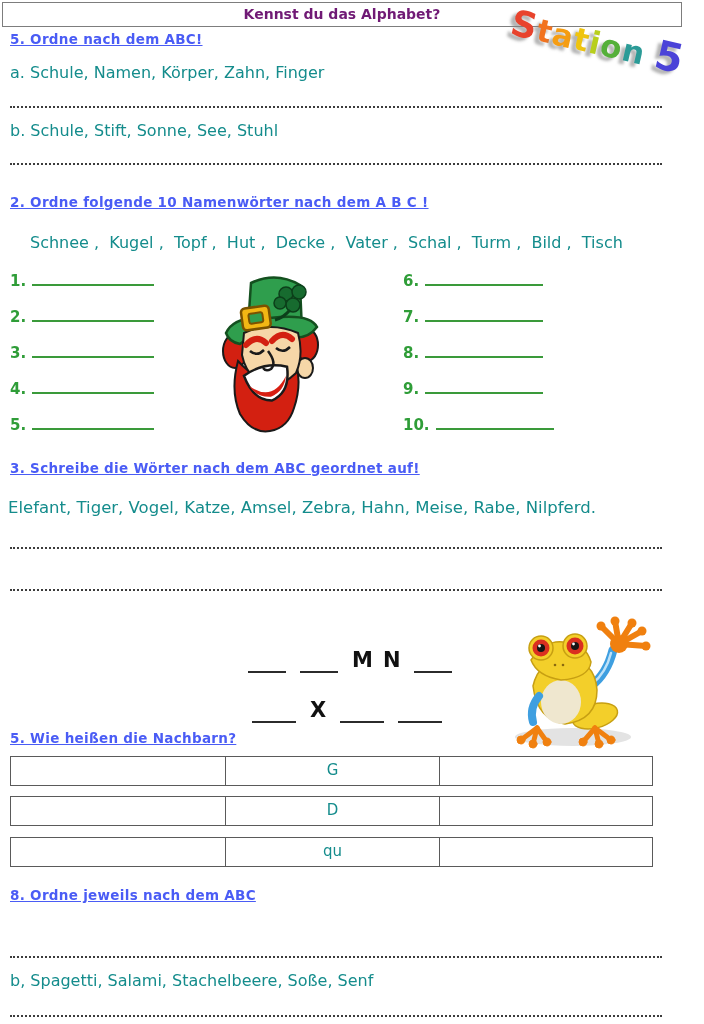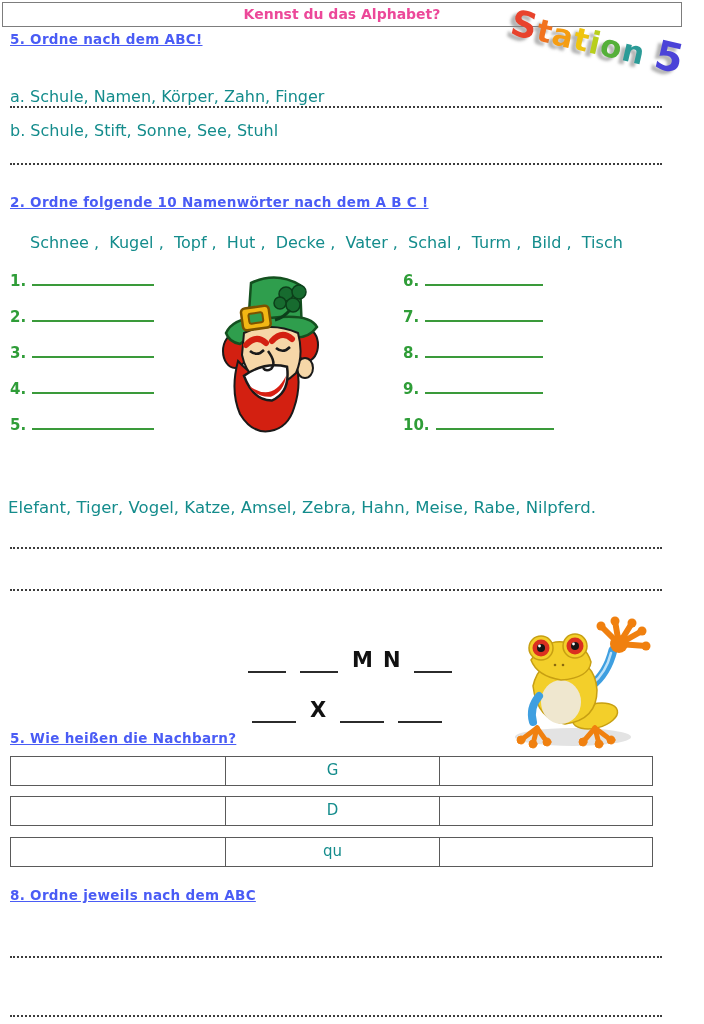--- a/index.html
+++ b/index.html
@@ -1,21 +1,21 @@
 <!DOCTYPE html>
 <html><head>
 <meta charset="utf-8">
 <style>
   html,body{margin:0;padding:0;}
   body{width:704px;height:1024px;background:#ffffff;font-family:"DejaVu Sans",sans-serif;}
   .page{position:relative;width:704px;height:1024px;overflow:hidden;background:#fff;}
 
   
   .title-box{position:absolute;left:2px;top:2px;width:680px;height:25px;border:1px solid #7d7d7d;box-sizing:border-box;}
-  .title-text{width:100%;text-align:center;line-height:23px;font-size:14px;font-weight:bold;color:#ec4899;}
+  .title-text{width:100%;text-align:center;line-height:23px;font-size:14px;font-weight:bold;color:#701a75;}
 
   
   .logo{position:absolute;left:512px;top:2px;transform:rotate(13deg);transform-origin:20px 20px;white-space:nowrap;z-index:5;}
   .logo span{font-weight:900;font-size:31px;letter-spacing:1px;text-shadow:-4px 4px 3px rgba(130,130,130,0.6);}
   .logo span.first{font-size:36px;}
   .logo span.big{font-size:40px;margin-left:10px;}
 
   .heading{position:absolute;left:10px;font-size:13.5px;font-weight:bold;color:#4a5cf5;text-decoration:underline;letter-spacing:0.3px;}
   .teal{position:absolute;left:10px;font-size:16px;color:#148c8c;white-space:pre;}
   .dotted{position:absolute;left:10px;width:652px;height:12px;border-bottom:2px dotted #3c3c3c;}
@@ -48,21 +48,21 @@
 
 <div class="page">
 
   <div class="title-box">
     <div class="title-text">Kennst du das Alphabet?</div>
   </div>
 
   <div class="logo" id="logo"><span class="first" style="color: rgb(232, 67, 45);">S</span><span style="color: rgb(242, 115, 31);">t</span><span style="color: rgb(245, 157, 19);">a</span><span style="color: rgb(239, 196, 14);">t</span><span style="color: rgb(184, 207, 28);">i</span><span style="color: rgb(85, 176, 58);">o</span><span style="color: rgb(43, 155, 151);">n</span><span class="big" style="color: rgb(75, 67, 216);">5</span></div>
 
   <div class="heading" style="top:31px;">5. Ordne nach dem ABC!</div>
-  <div class="teal" style="top:63px;margin-top:24px;">a. Schule, Namen, Körper, Zahn, Finger</div>
+  <div class="teal" style="top:63px;">a. Schule, Namen, Körper, Zahn, Finger</div>
   <div class="dotted" style="top:94px;"></div>
   <div class="teal" style="top:121px;">b. Schule, Stift, Sonne, See, Stuhl</div>
   <div class="dotted" style="top:151px;"></div>
 
   <div class="heading" style="top:194px;">2. Ordne folgende 10 Namenwörter nach dem A B C !</div>
   <div class="teal" style="top:233px;left:30px;">Schnee ,  Kugel ,  Topf ,  Hut ,  Decke ,  Vater ,  Schal ,  Turm ,  Bild ,  Tisch</div>
 
   <div class="numrow" style="left:10px;top:270px;"><span class="num">1.</span><span class="uline"></span></div>
   <div class="numrow" style="left:10px;top:306px;"><span class="num">2.</span><span class="uline"></span></div>
   <div class="numrow" style="left:10px;top:342px;"><span class="num">3.</span><span class="uline"></span></div>
@@ -100,20 +100,21 @@
       <g fill="#176b2f" stroke="#0c3f1a" stroke-width="1.5">
         <circle cx="66" cy="23" r="7"></circle>
           <circle cx="79" cy="21" r="7"></circle>
           <circle cx="73" cy="34" r="7"></circle>
           <circle cx="60" cy="32" r="6"></circle>
         <path d="M70,39 Q63,47 55,49" fill="none" stroke-width="3"></path>
       </g>
     </svg>
   </div>
 
+  <div class="heading" style="top:460px;">3. Schreibe die Wörter nach dem ABC geordnet auf!</div>
   <div class="teal" style="top:498px;left:8px;font-size:16.5px;">Elefant, Tiger, Vogel, Katze, Amsel, Zebra, Hahn, Meise, Rabe, Nilpferd.</div>
   <div class="dotted" style="top:535px;"></div>
   <div class="dotted" style="top:577px;"></div>
 
   <div class="blanksrow" style="left:248px;top:645px;">
     <span class="blank w38"></span>
     <span class="blank w38"></span>
     <span class="letterpair">
       <span class="bigletter">M</span>
       <span class="bigletter">N</span>
@@ -191,15 +192,16 @@
     <div class="tcell c3"></div>
   </div>
   <div class="trow" style="top:837px;">
     <div class="tcell c1"></div>
     <div class="tcell c2">qu</div>
     <div class="tcell c3"></div>
   </div>
 
   <div class="heading" style="top:887px;">8. Ordne jeweils nach dem ABC</div>
   <div class="dotted" style="top:944px;"></div>
+  <div class="teal" style="top:971px;">b, Spagetti, Salami, Stachelbeere, Soße, Senf</div>
   <div class="dotted" style="top:1003px;"></div>
 
 </div>
 
 </body></html>

